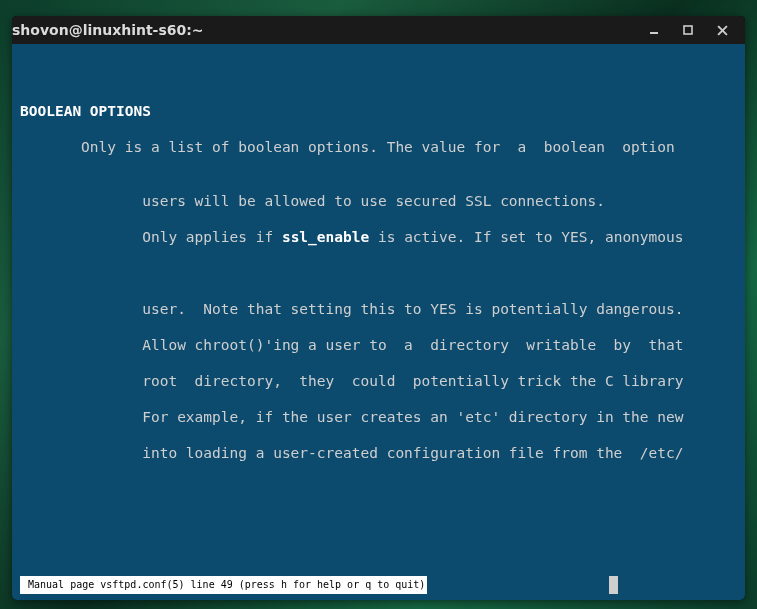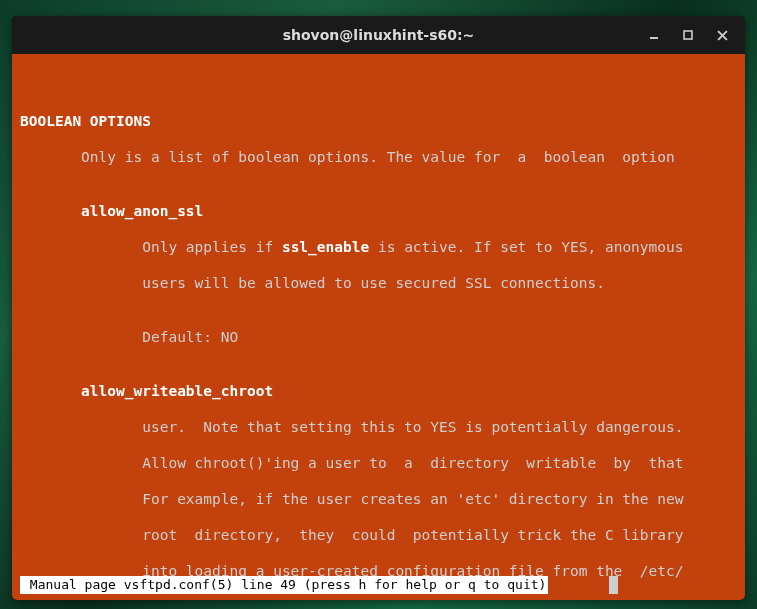--- a/index.html
+++ b/index.html
@@ -18,25 +18,25 @@
     width: 733px;
     height: 584px;
     background: #000000;
     border-radius: 5px;
     overflow: hidden;
     box-shadow: 0 2px 10px rgba(0,0,0,0.5);
     display: flex;
     flex-direction: column;
   }
   .titlebar {
-    height: 38px;
+    height: 28px;
     background: #1a1a1a;
     display: flex;
     align-items: center;
-    justify-content: center;
+    justify-content: flex-start;
     position: relative;
     flex-shrink: 0;
   }
   .title {
     color: #dcdcdc;
     font-family: "DejaVu Sans", sans-serif;
     font-size: 14px;
     font-weight: 600;
   }
   .win-controls {
@@ -52,39 +52,39 @@
     height: 34px;
     display: flex;
     align-items: center;
     justify-content: center;
     color: #cccccc;
     cursor: pointer;
   }
   .win-btn svg { display: block; }
   .terminal {
     flex: 1;
-    background: #c2410c;
+    background: #0c4a6e;
     color: #cfcfcf;
     font-size: 14.5px;
     line-height: 18px;
     padding: 4px 8px 0 8px;
     white-space: pre;
     font-family: "DejaVu Sans Mono", "Liberation Mono", monospace;
     position: relative;
     overflow: hidden;
   }
   .b { font-weight: bold; color: #ffffff; }
   .statusbar {
     position: absolute;
     left: 8px;
     bottom: 6px;
     background: #ffffff;
     color: #000000;
     font-family: "DejaVu Sans Mono", "Liberation Mono", monospace;
-    font-size: 13px;
+    font-size: 10px;
     line-height: 18px;
     padding: 0 2px;
   }
   .cursor {
     position: absolute;
     bottom: 6px;
     width: 9px;
     height: 18px;
     background: #cfcfcf;
   }
@@ -114,31 +114,28 @@
       </div>
     </div>
   </div>
 
   <div class="terminal">
 <div></div>
 <div></div>
 <div><span class="b">BOOLEAN OPTIONS</span></div>
 <div>       Only is a list of boolean options. The value for  a  boolean  option</div>
 <div></div>
-<div><span class="b">       allow_anon_ssl</span></div>
+<div>              users will be allowed to use secured SSL connections.</div>
 <div><span>              Only applies if </span><span class="b">ssl_enable</span><span> is active. If set to YES, anonymous</span></div>
-<div>              users will be allowed to use secured SSL connections.</div>
 <div></div>
-<div>              Default: NO</div>
 <div></div>
-<div><span class="b">       allow_writeable_chroot</span></div>
 <div>              user.  Note that setting this to YES is potentially dangerous.</div>
 <div>              Allow chroot()'ing a user to  a  directory  writable  by  that</div>
+<div>              root  directory,  they  could  potentially trick the C library</div>
 <div>              For example, if the user creates an 'etc' directory in the new</div>
-<div>              root  directory,  they  could  potentially trick the C library</div>
 <div>              into loading a user-created configuration file from the  /etc/</div>
 
 <div></div>
 
 <div></div>
 
 
 
 
 

